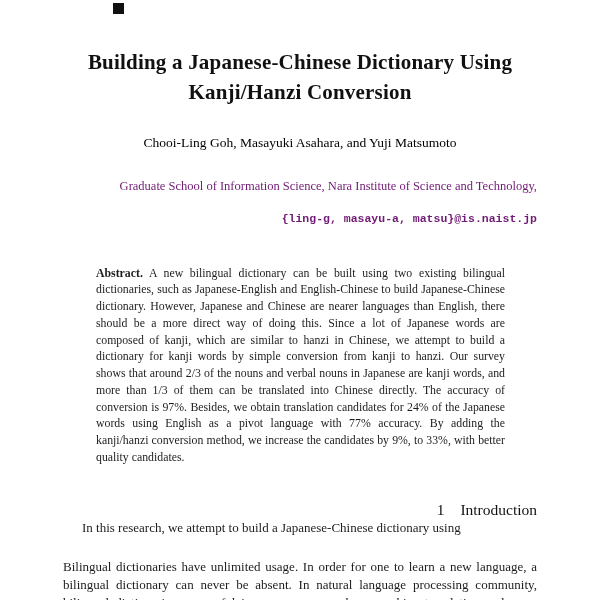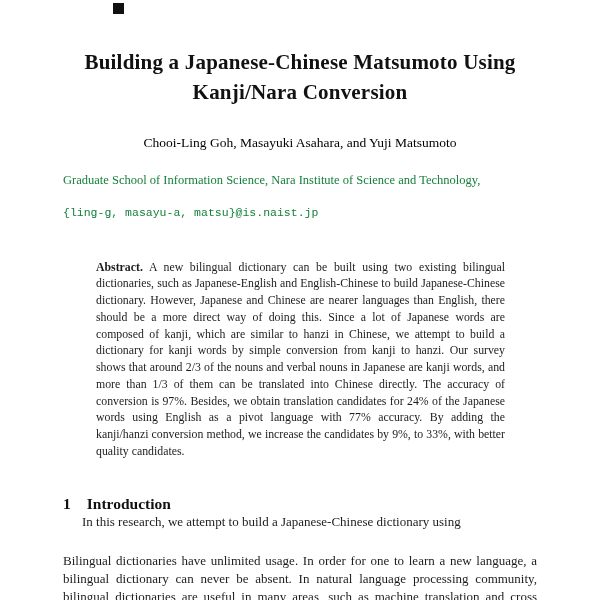--- a/index.html
+++ b/index.html
@@ -39,45 +39,47 @@
     color: #111111;
     letter-spacing: 0.2px;
   }
   .authors {
     margin-top: 27px;
     font-size: 13.5px;
     text-align: center;
     color: #000000;
   }
   .affiliation {
-    margin-top: 21px;
+    margin-top: 27px;
     font-size: 12.5px;
-    text-align: left;
+    text-align: right;
     line-height: 1.28;
-    color: #15803d;
+    color: #701a75;
   }
   .email {
     font-family: "Liberation Mono", "DejaVu Sans Mono", monospace;
     font-size: 11.5px;
+    font-weight: bold;
   }
   .abstract {
     margin: 38px 32px 0 33px;
     font-size: 11.8px;
     line-height: 1.42;
     text-align: justify;
     color: #1c1c1c;
   }
   .abstract-label {
     font-weight: bold;
   }
   .section-heading {
     margin-top: 35px;
     font-size: 15.5px;
-    font-weight: bold;
+    font-weight: normal;
     color: #111111;
+    text-align: right;
   }
   .section-heading .sec-num {
     margin-right: 16px;
   }
   .body-para {
     margin: 0;
     font-size: 13px;
     line-height: 1.36;
     text-align: justify;
     color: #1c1c1c;
@@ -91,21 +93,21 @@
 </style>
 </head>
 <body>
 
 <div class="canvas">
 
   <div class="crop-mark"></div>
 
   <div class="content">
 
-    <h1 class="title"><span>Building a Japanese-Chinese Matsumoto Using</span><br><span>Kanji/Nara Conversion</span></h1>
+    <h1 class="title"><span>Building a Japanese-Chinese Dictionary Using</span><br><span>Kanji/Hanzi Conversion</span></h1>
 
     <div class="authors">Chooi-Ling Goh, Masayuki Asahara, and Yuji Matsumoto</div>
 
     <div class="affiliation"><span>Graduate School of Information Science, Nara Institute of Science and Technology,</span><br><br><span class="email">{ling-g, masayu-a, matsu}@is.naist.jp</span></div>
 
     <div class="abstract"><span class="abstract-label">Abstract.</span><span> A new bilingual dictionary can be built using two existing bilingual dictionaries, such as Japanese-English and English-Chinese to build Japanese-Chinese dictionary. However, Japanese and Chinese are nearer languages than English, there should be a more direct way of doing this. Since a lot of Japanese words are composed of kanji, which are similar to hanzi in Chinese, we attempt to build a dictionary for kanji words by simple conversion from kanji to hanzi. Our survey shows that around 2/3 of the nouns and verbal nouns in Japanese are kanji words, and more than 1/3 of them can be translated into Chinese directly. The accuracy of conversion is 97%. Besides, we obtain translation candidates for 24% of the Japanese words using English as a pivot language with 77% accuracy. By adding the kanji/hanzi conversion method, we increase the candidates by 9%, to 33%, with better quality candidates.</span></div>
 
     <div class="section-heading"><span class="sec-num">1</span><span class="sec-title">Introduction</span></div>
 
     <p class="body-para indent">In this research, we attempt to build a Japanese-Chinese dictionary using</p>

